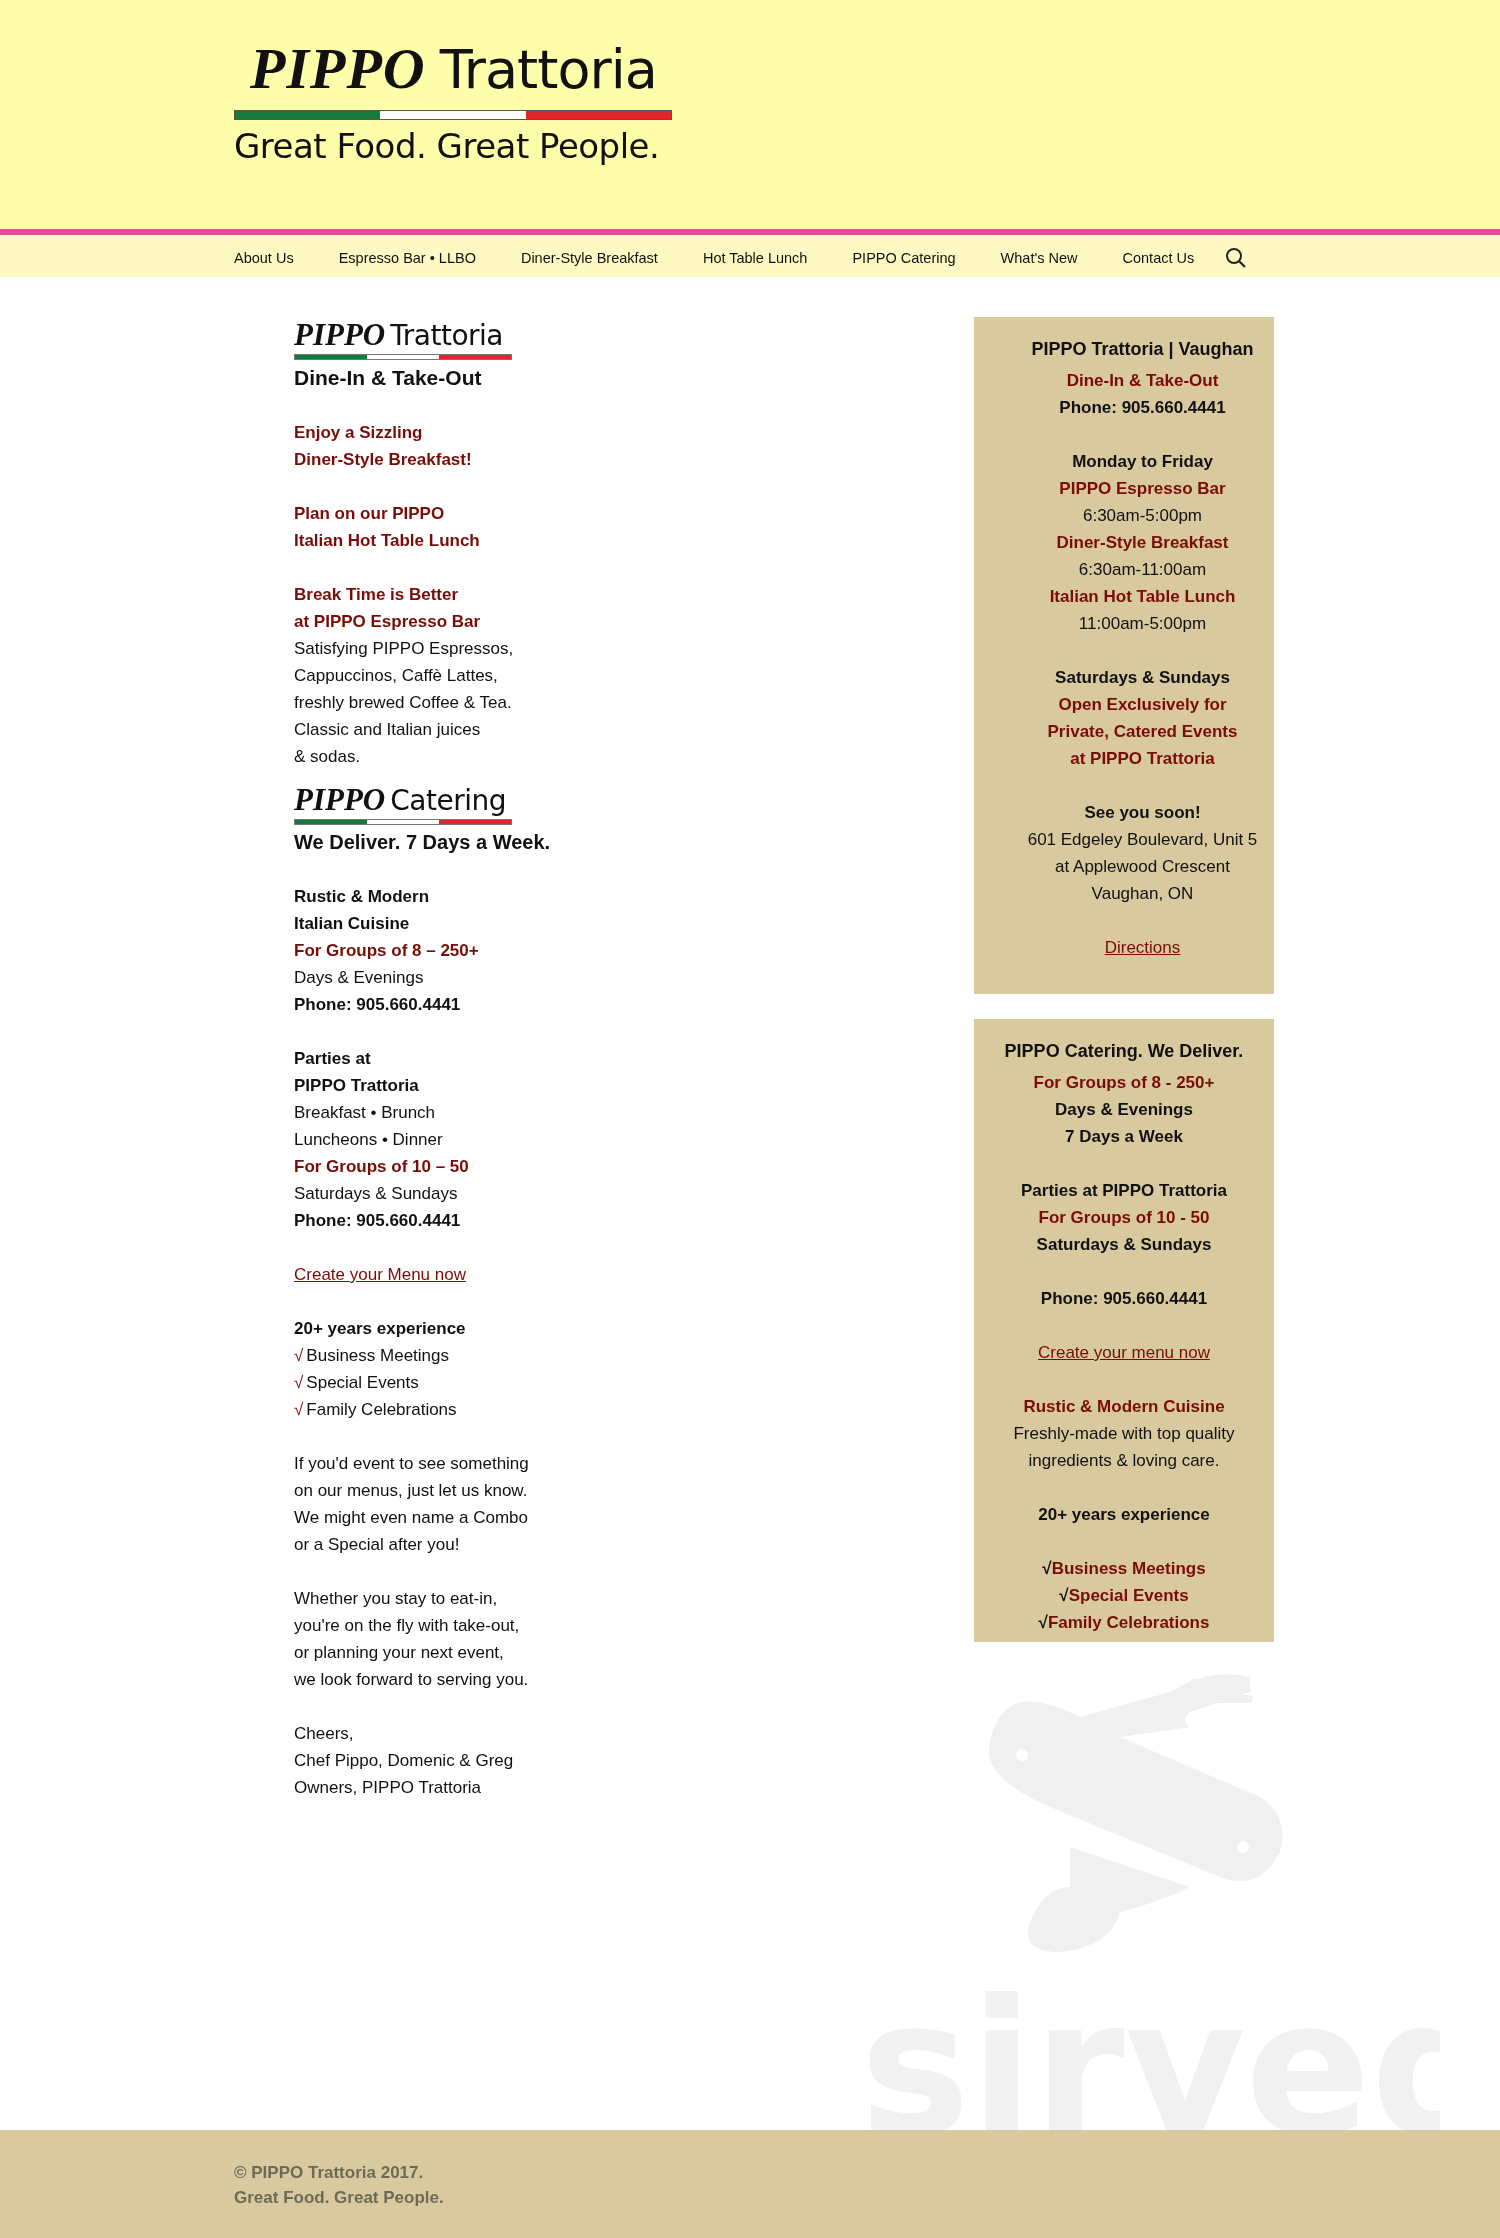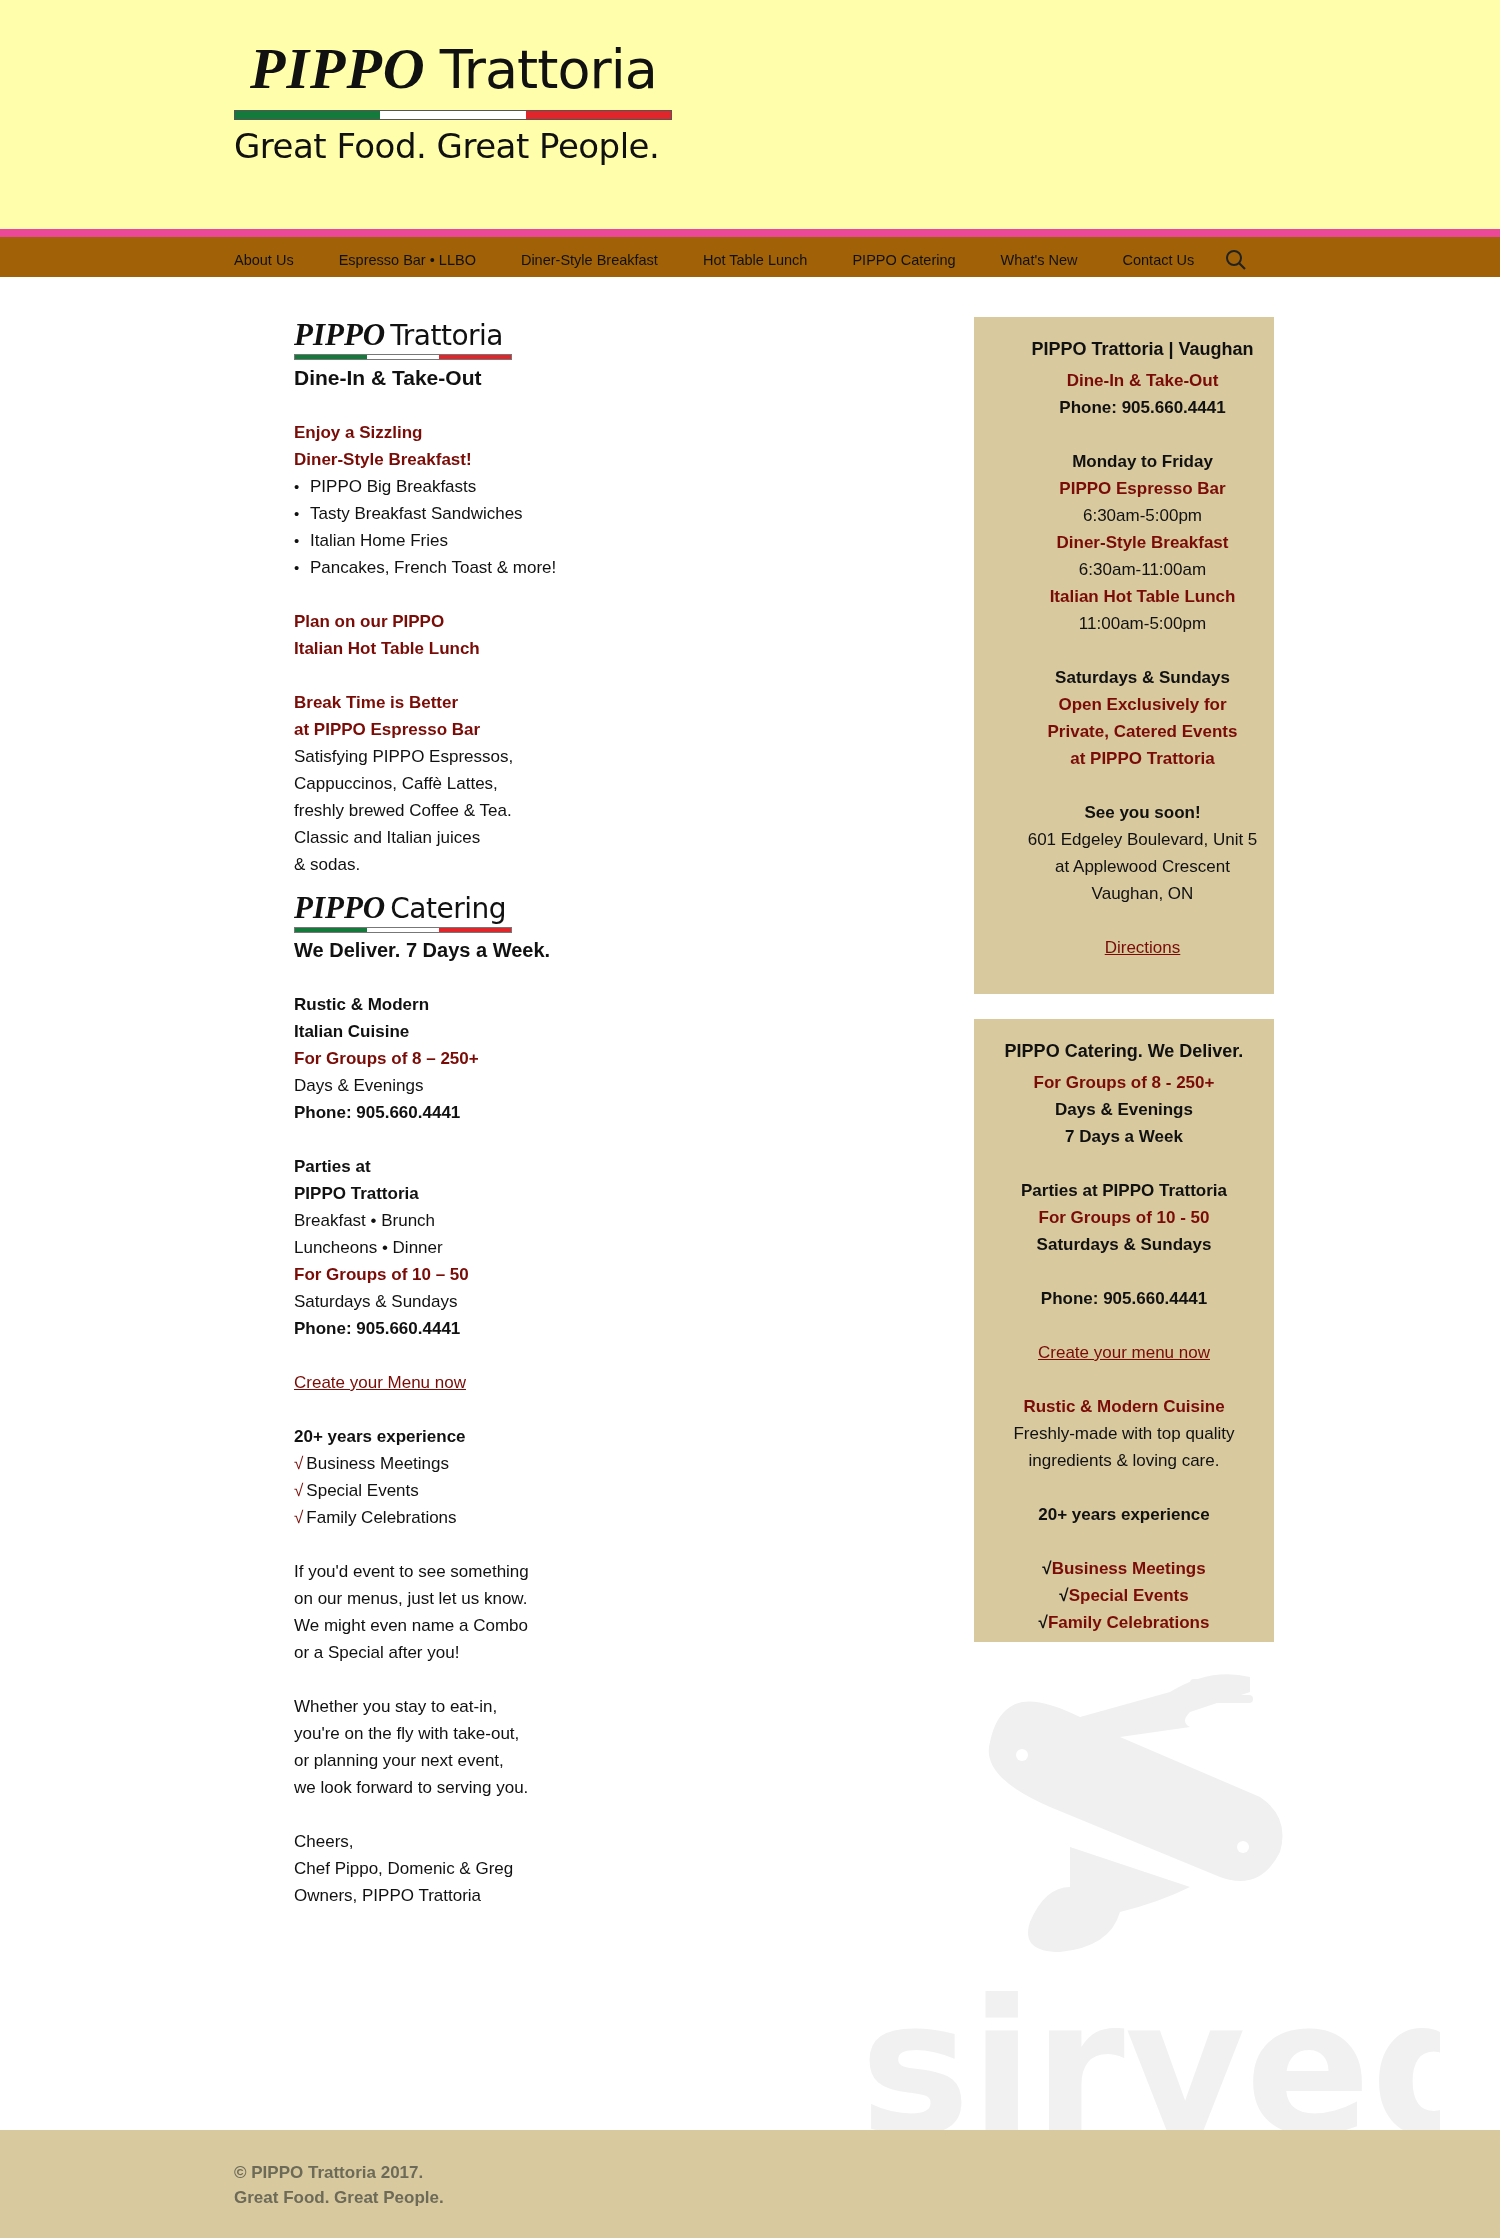--- a/index.html
+++ b/index.html
@@ -12,21 +12,21 @@
   .logo-title { white-space: nowrap; line-height: 1; }
   .logo-pippo { font-family: "Liberation Serif", serif; font-style: italic; font-weight: bold; font-size: 58px; letter-spacing: 1px; margin-left: 16px; }
   .logo-trattoria { font-family: "DejaVu Sans", sans-serif; font-size: 54px; font-weight: normal; margin-left: 14px; letter-spacing: -1px; }
   .flag-bar { display: flex; height: 10px; margin-top: 12px; border: 1px solid #555; }
   .flag-bar .g { flex: 1; background: #137a3c; }
   .flag-bar .w { flex: 1; background: #ffffff; }
   .flag-bar .r { flex: 1; background: #e0262b; }
   .logo-tagline { font-family: "DejaVu Sans", sans-serif; font-size: 34px; margin-top: 6px; white-space: nowrap; letter-spacing: -0.5px; }
 
   
-  .navbar { background: #a16207; height: 48px; border-top: 8px solid #ec4899; position: relative; }
+  .navbar { background: #fef9c3; height: 48px; border-top: 6px solid #ec4899; position: relative; }
   .nav-inner { position: absolute; left: 234px; top: 0; height: 45px; display: flex; align-items: center; }
   .nav-item { font-size: 14.5px; color: #111; text-decoration: none; margin-right: 45px; white-space: nowrap; cursor: pointer; }
   .search-icon { width: 24px; height: 24px; display: inline-block; margin-left: -15px; cursor: pointer; }
 
   
   .content { position: relative; height: 1853px; }
   .col-left { position: absolute; left: 294px; top: 42px; width: 420px; font-size: 17px; line-height: 27px; }
   .mini-logo { width: 218px; margin-bottom: 4px; }
   .mini-logo .title { white-space: nowrap; line-height: 1; }
   .mini-logo .mp { font-family: "Liberation Serif", serif; font-style: italic; font-weight: bold; font-size: 31px; }
@@ -114,26 +114,20 @@
           <span class="g"></span>
           <span class="w"></span>
           <span class="r"></span>
         </div>
     </div>
     <div class="sub-head">Dine-In &amp; Take-Out</div>
     <div class="gap"></div>
 
     <div class="red">Enjoy a Sizzling</div>
     <div class="red">Diner-Style Breakfast!</div>
-    <ul class="bullet-list">
-      <li>PIPPO Big Breakfasts</li>
-      <li>Tasty Breakfast Sandwiches</li>
-      <li>Italian Home Fries</li>
-      <li>Pancakes, French Toast &amp; more!</li>
-    </ul>
     <div class="gap"></div>
 
     <div class="red">Plan on our PIPPO</div>
     <div class="red">Italian Hot Table Lunch</div>
     <div class="gap"></div>
 
     <div class="red">Break Time is Better</div>
     <div class="red">at PIPPO Espresso Bar</div>
     <div>Satisfying PIPPO Espressos,</div>
     <div>Cappuccinos, Caffè Lattes,</div>

